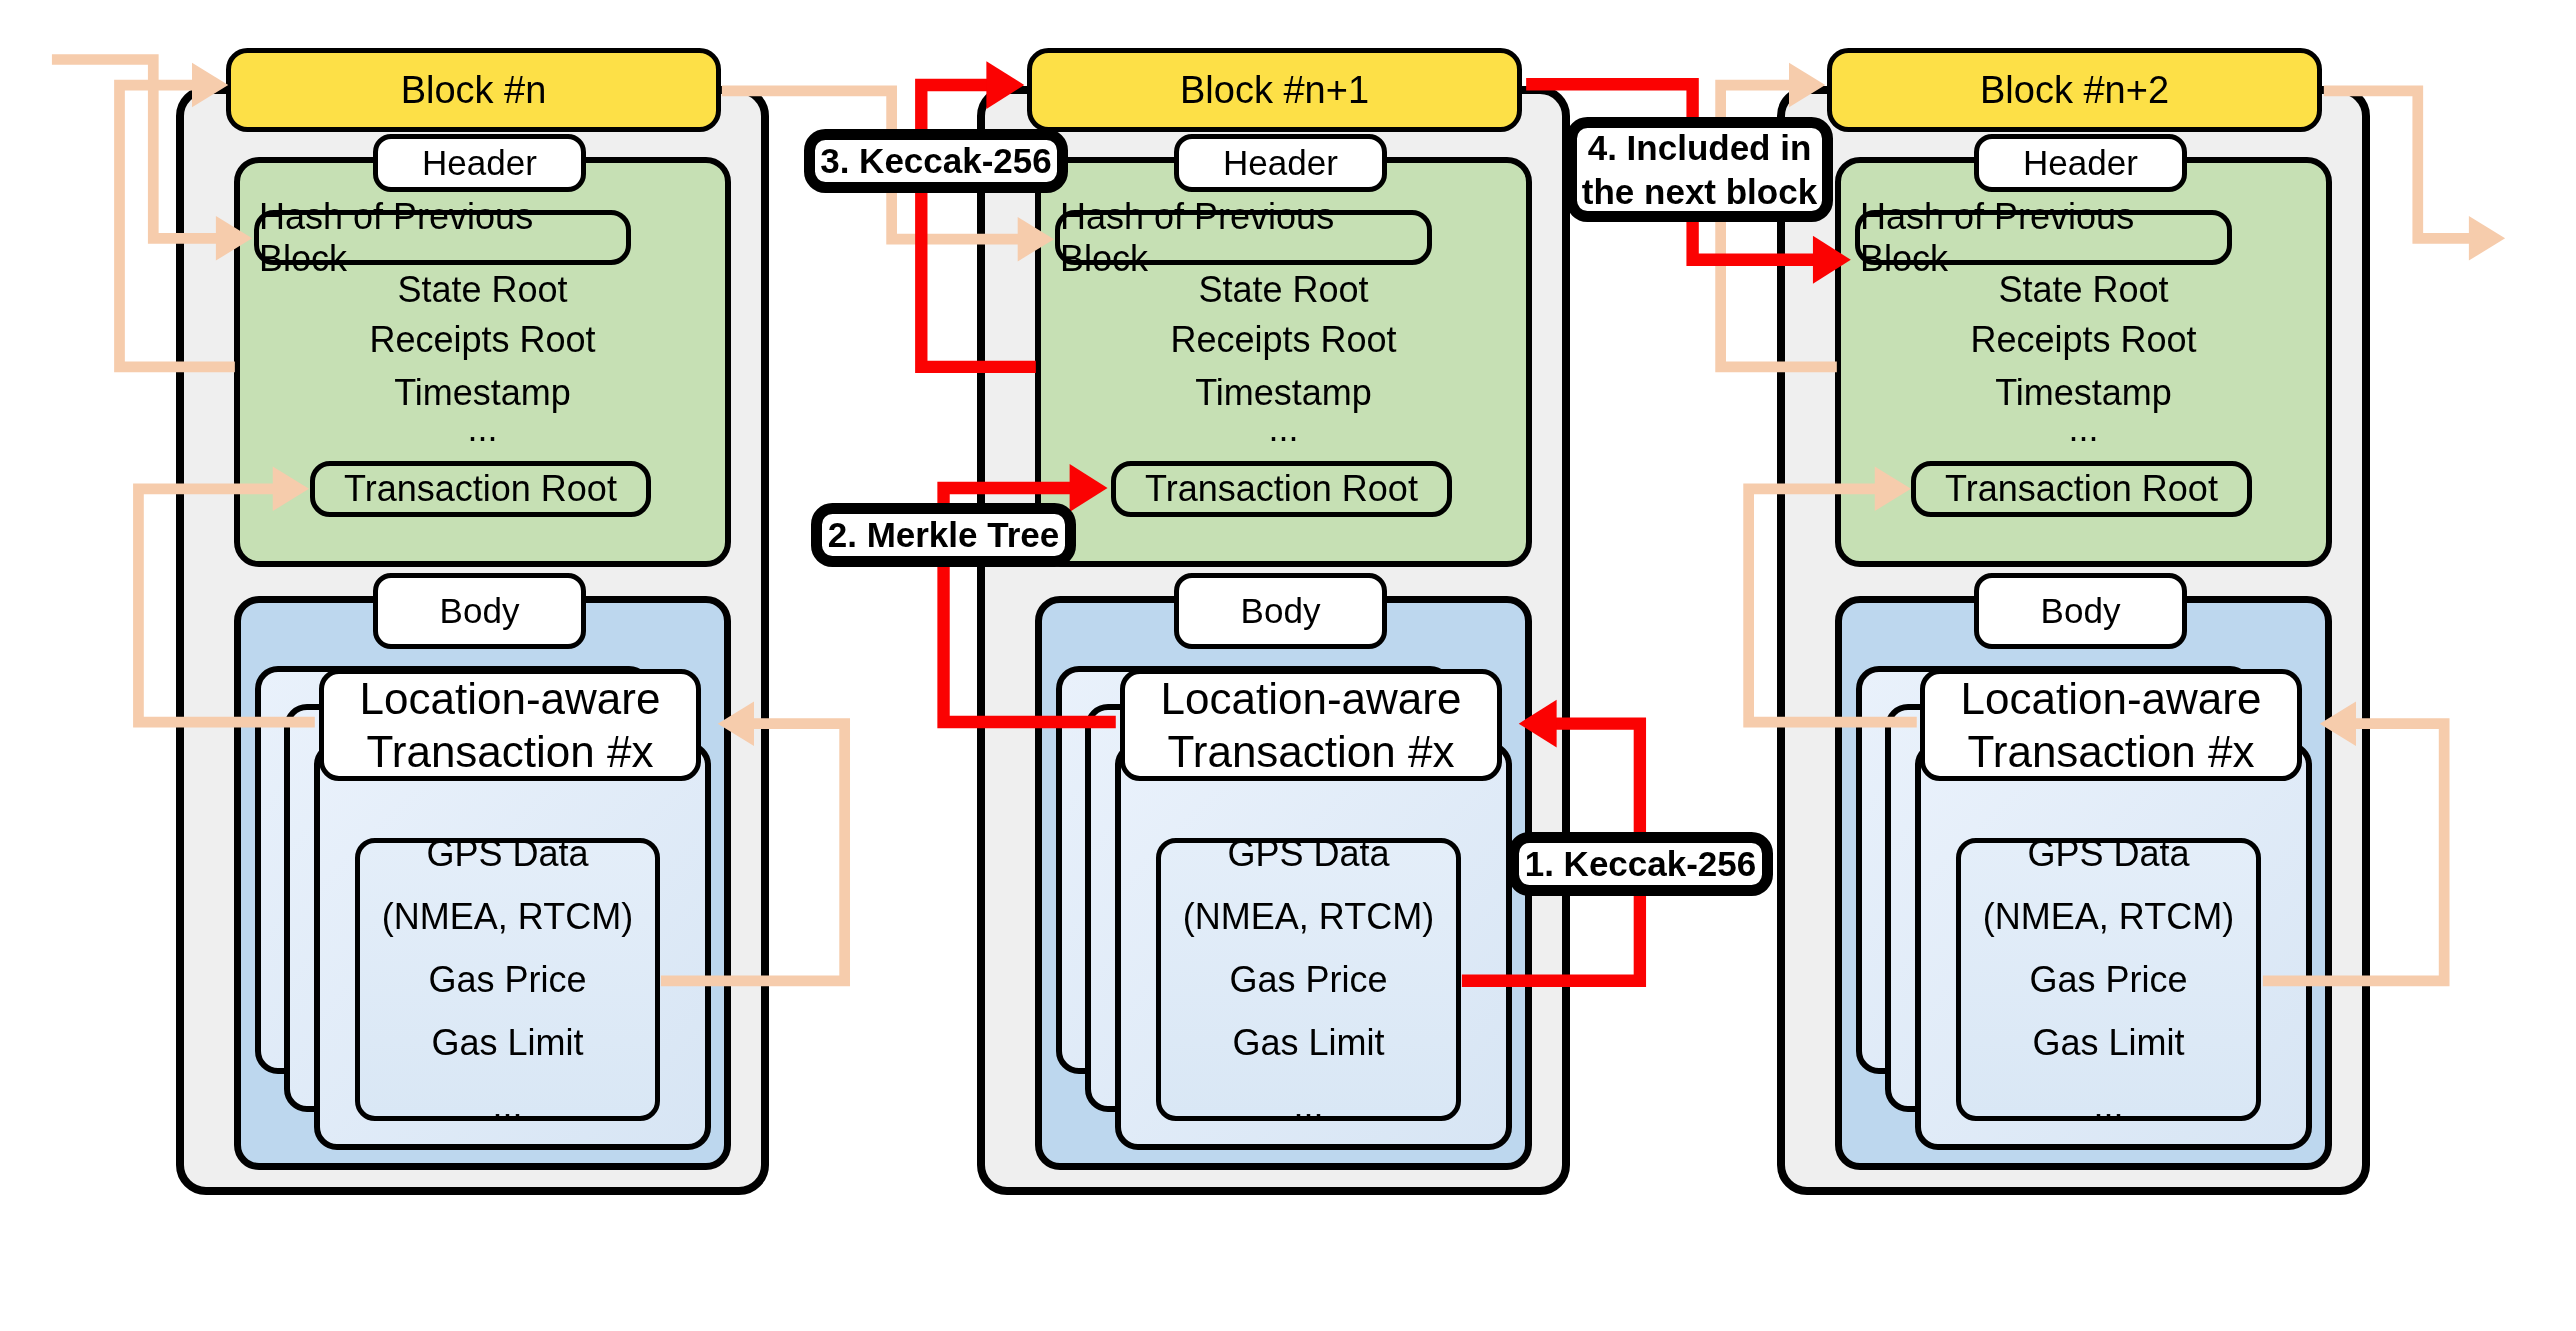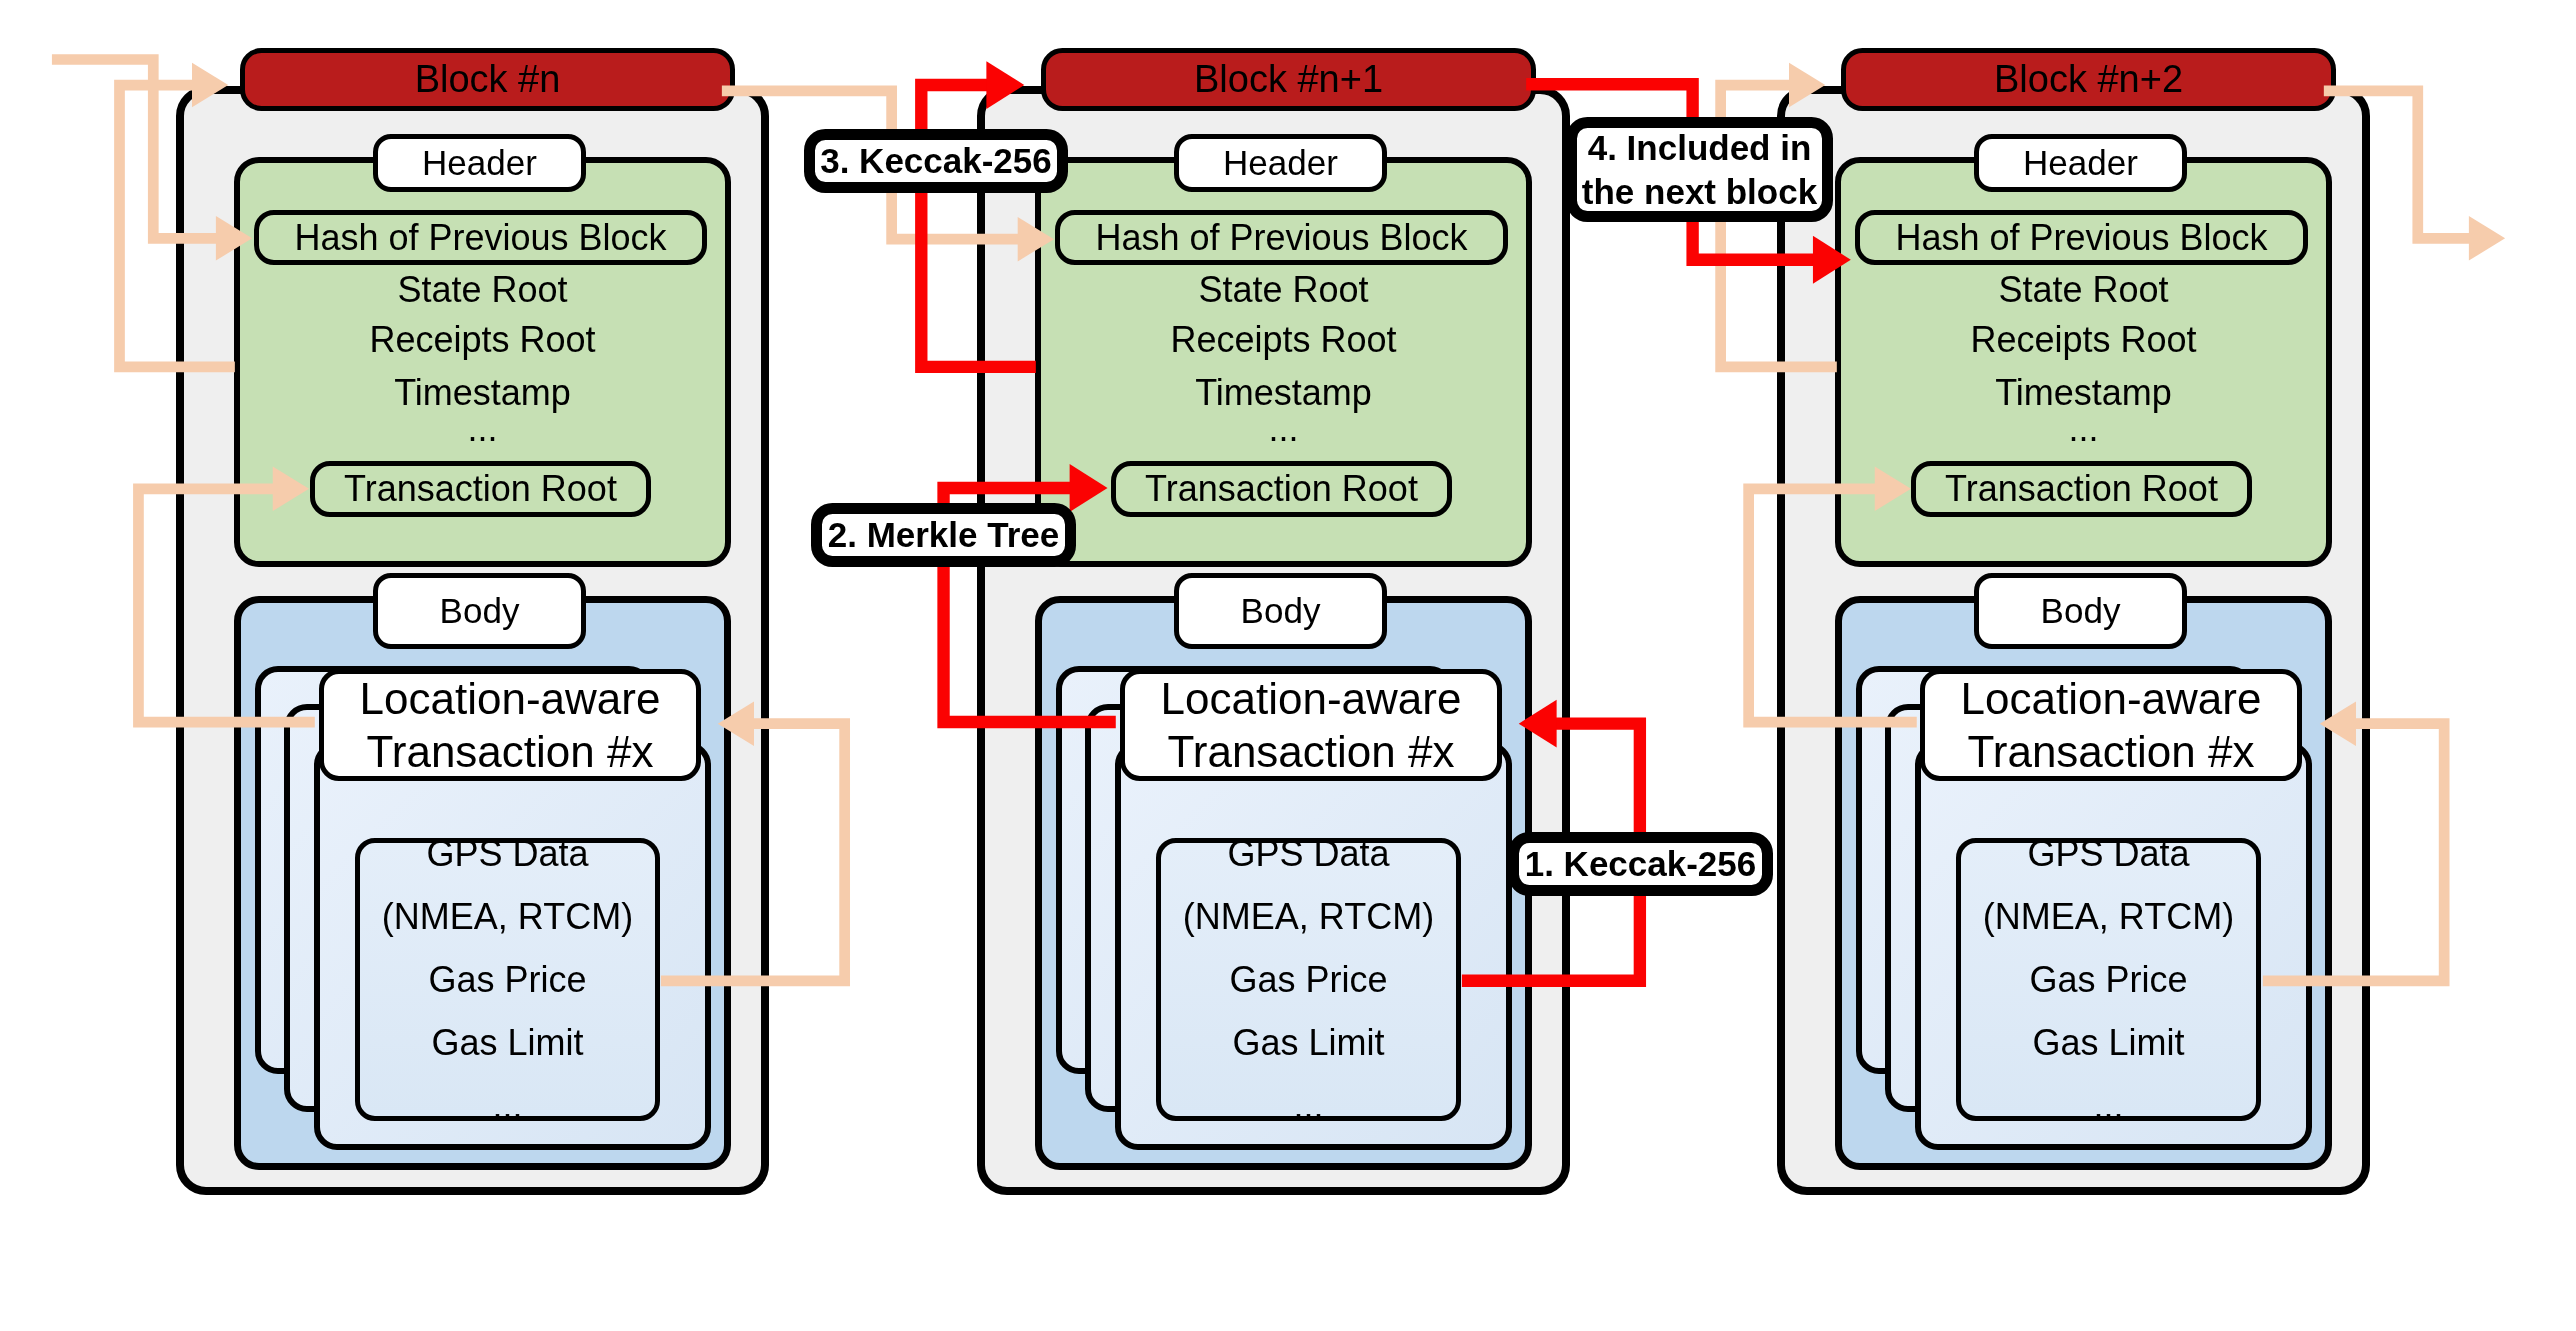--- a/index.html
+++ b/index.html
@@ -15,33 +15,33 @@
     --c-ink:#000000;
   }
   html,body{margin:0;padding:0;background:#ffffff;}
   #canvas{position:relative;width:2576px;height:1332px;background:#ffffff;overflow:hidden;
           font-family:"Liberation Sans", sans-serif;color:var(--c-ink);}
   .abs{position:absolute;box-sizing:border-box;}
   
   .block-group{position:absolute;top:0;width:604px;height:1332px;}
   .container{left:0;top:86px;width:593px;height:1109px;background:var(--c-gray);
              border:8.2px solid var(--c-ink);border-radius:30px;z-index:1;}
-  .title-box{left:64px;top:48px;width:495px;height:63px;background:#b91c1c;
+  .title-box{left:50px;top:48px;width:495px;height:84px;background:#fde047;
              border:5.8px solid var(--c-ink);border-radius:21.4px;z-index:2;
              display:flex;align-items:center;justify-content:center;font-size:38px;}
   .header-box{left:58px;top:157px;width:497px;height:410px;background:var(--c-green);
               border:6.6px solid var(--c-ink);border-radius:25px;z-index:2;}
   .tag-label{left:197px;width:213px;background:#fff;border:5.8px solid var(--c-ink);
              border-radius:18px;z-index:3;display:flex;align-items:center;justify-content:center;
              font-size:35px;}
   .header-label{top:134px;height:58px;}
   .body-label{top:573px;height:76px;}
   .field-box{background:transparent;border:5px solid var(--c-ink);border-radius:20px;z-index:3;
              display:flex;align-items:center;justify-content:center;font-size:36px;}
-  .hash-box{left:78px;top:210px;width:453px;height:55px;}
+  .hash-box{left:78px;top:210px;width:377px;height:55px;}
   .txroot-box{left:134px;top:461px;width:341px;height:56px;}
   .hfield{left:58px;width:497px;height:49px;z-index:3;display:flex;align-items:center;
           justify-content:center;font-size:36px;}
   .hf-0{top:265px;} .hf-1{top:315px;} .hf-2{top:368px;} .hf-3{top:404px;}
   .body-box{left:58px;top:596px;width:497px;height:574px;background:var(--c-body-blue);
             border:7.4px solid var(--c-ink);border-radius:25px;z-index:2;}
   .card{left:138px;top:742px;width:397px;height:408px;
         background:linear-gradient(135deg,var(--c-card-hi) 0%,var(--c-card-lo) 100%);
         border:6.6px solid var(--c-ink);border-radius:23px;z-index:3;}
   .card.l1{transform:translate(-30px,-38px);z-index:3;}

